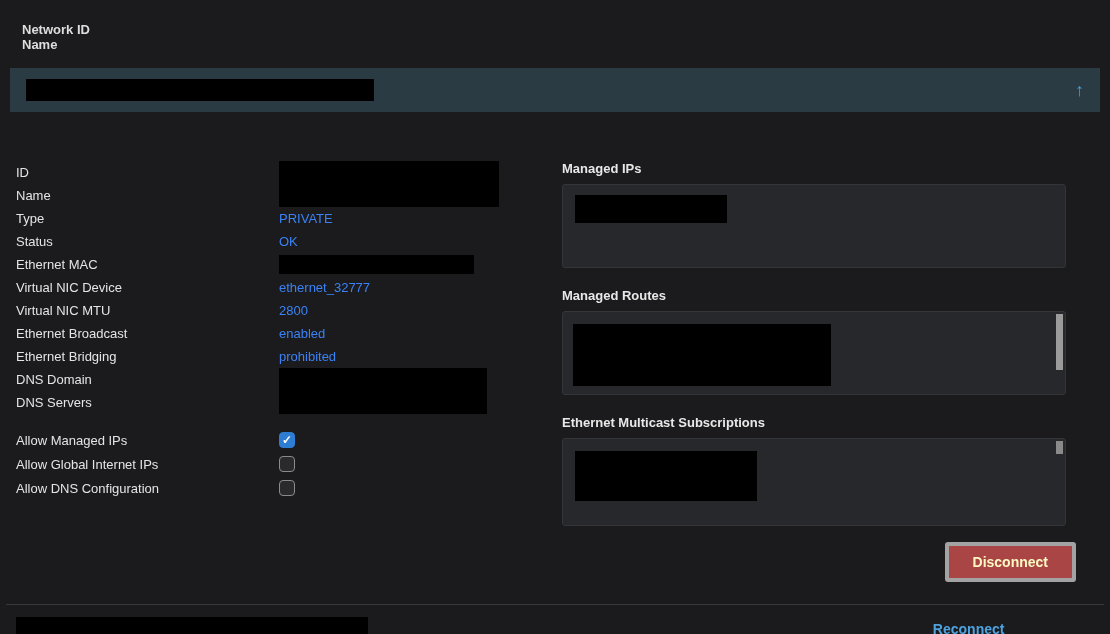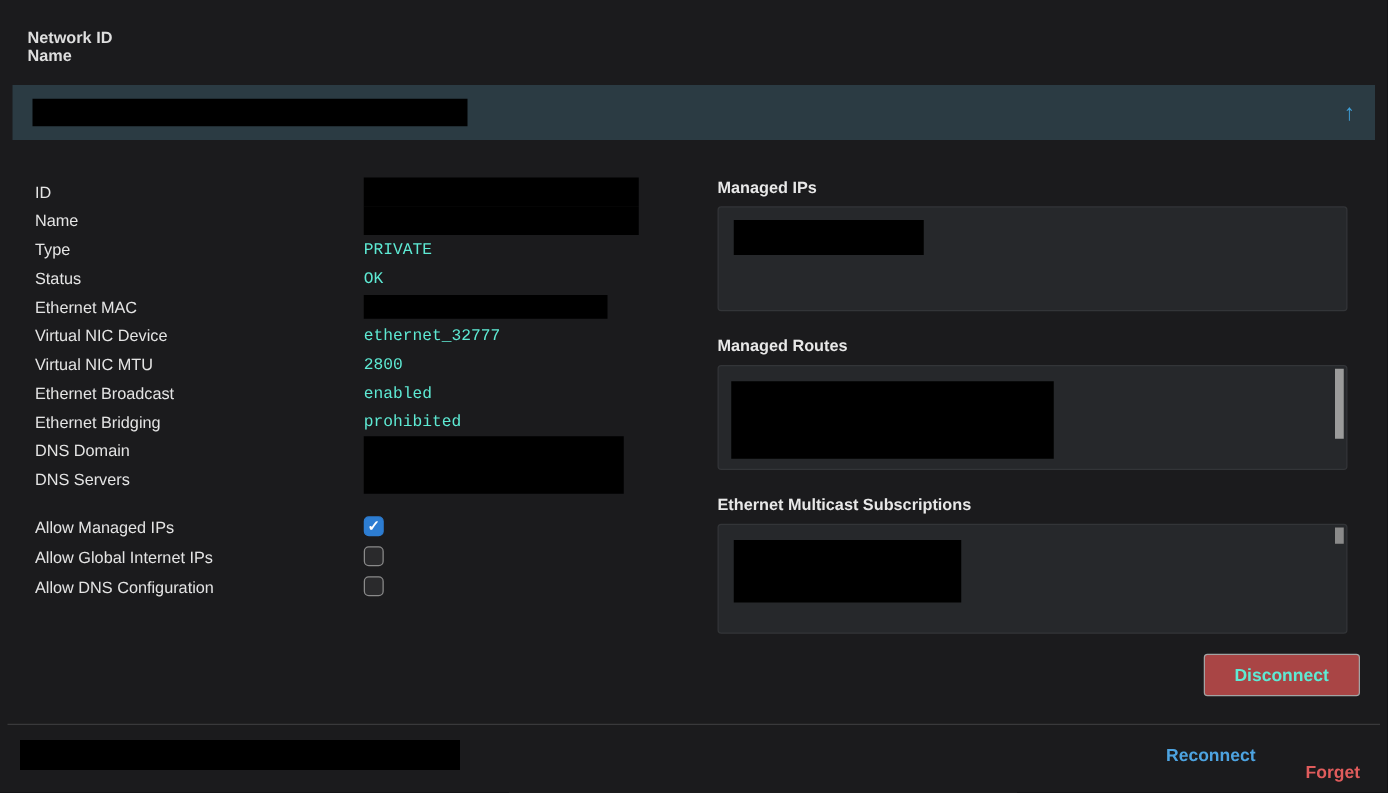--- a/index.html
+++ b/index.html
@@ -13,25 +13,25 @@
   .table-header .col-netid{width:215px;}
   
   .net-row{
     margin:16px 10px 0 10px;height:44px;background:#2b3b43;
     display:flex;align-items:center;padding:0 16px;box-sizing:border-box;
   }
   .redact{background:#000;display:inline-block;}
   .net-row .row-redact{width:348px;height:22px;}
   .collapse-arrow{margin-left:auto;color:#3f9fd8;font-size:18px;font-weight:bold;cursor:pointer;line-height:1;}
   
-  .details{display:flex;padding:30px 12px 0 28px;box-sizing:border-box;}
+  .details{display:flex;padding:30px 12px 0 16px;box-sizing:border-box;margin-top:19px;}
   .left-col{width:532px;flex:none;}
   .field-row{display:flex;align-items:center;height:23px;}
   .flabel{width:263px;flex:none;color:#e4e4e4;}
-  .fvalue{color:#5eead4;font-family:Liberation Mono, monospace;}
+  .fvalue{color:#3b82f6;}
   .val-redact{height:23px;vertical-align:middle;}
   .w220{width:220px;} .w195{width:195px;height:19px;} .w208{width:208px;}
   .check-section{margin-top:14px;}
   .check-row{display:flex;align-items:center;height:24px;}
   .checkbox{
     width:16px;height:16px;border-radius:4px;box-sizing:border-box;
     background:#2a2a2c;border:1px solid #8a8a8a;
     display:flex;align-items:center;justify-content:center;cursor:pointer;flex:none;
   }
   .checkbox.checked{background:#2d7dd2;border-color:#2d7dd2;}
@@ -50,21 +50,21 @@
   .box-multicast{height:88px;margin-bottom:14px;}
   .box-redact{position:absolute;}
   .ips-redact{left:12px;top:10px;width:152px;height:28px;}
   .routes-redact{left:10px;top:12px;width:258px;height:62px;}
   .multicast-redact{left:12px;top:12px;width:182px;height:50px;}
   .scroll-thumb{position:absolute;right:2px;top:2px;width:7px;background:#9b9b9b;cursor:pointer;}
   .thumb-tall{height:56px;}
   .thumb-short{height:13px;background:#8a8a8a;}
   .btn-row{display:flex;justify-content:flex-end;margin-top:16px;}
   .disconnect-btn{
-    background:#a94545;border:1px solid #a3a3a3;color:#5eead4;
+    background:#a94545;border:4px solid #a3a3a3;color:#fef9c3;
     font-family:"Liberation Sans",sans-serif;font-size:14px;font-weight:bold;
     padding:8px 24px;border-radius:3px;cursor:pointer;
   }
   
   .divider{height:1px;background:#39393b;margin:22px 6px 0 6px;}
   .bottom-row{display:flex;align-items:center;height:48px;padding:0 16px;}
   .bottom-row .row-redact{width:352px;height:24px;}
   .bottom-actions{margin-left:auto;display:flex;gap:40px;align-items:center;padding-right:6px;}
   .link{font-size:14px;font-weight:bold;cursor:pointer;text-decoration:none;}
   .link-reconnect{color:#4da3e0;}

